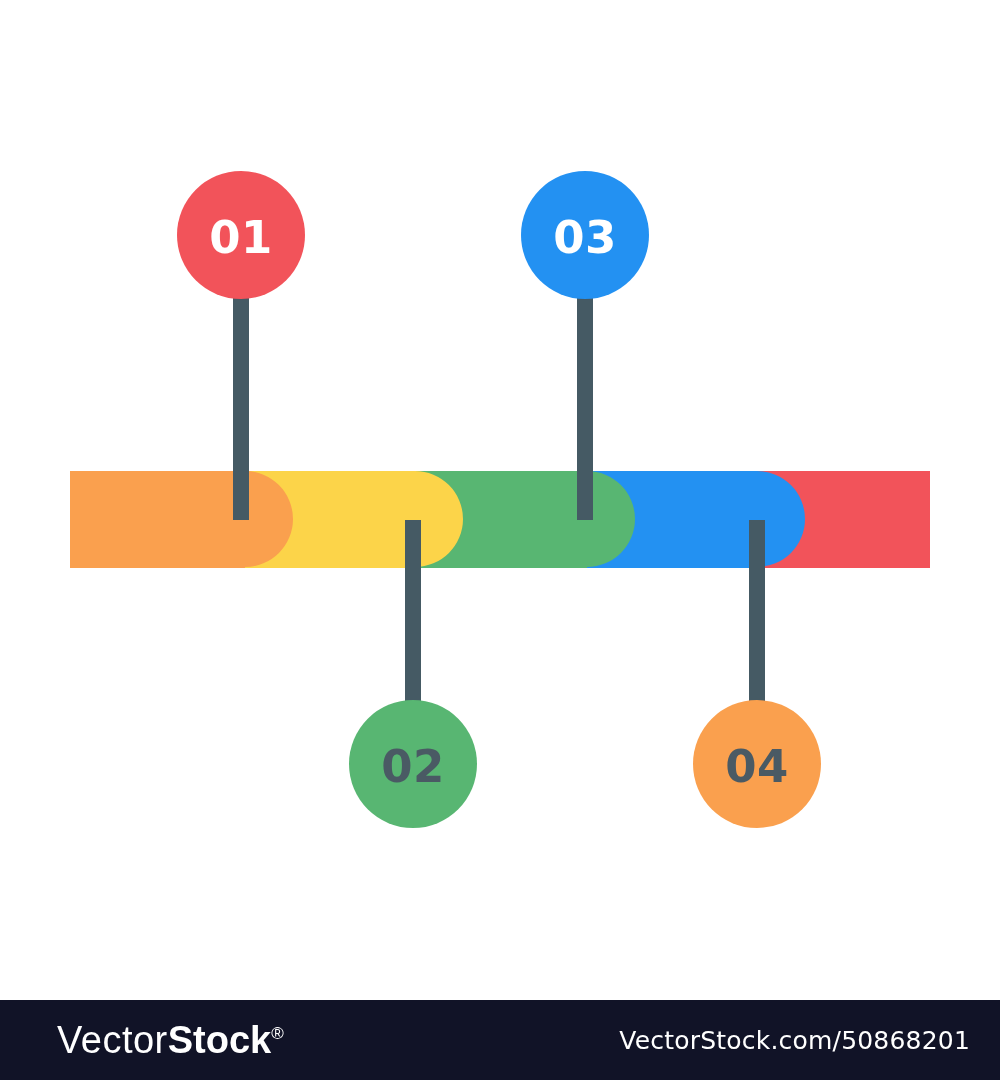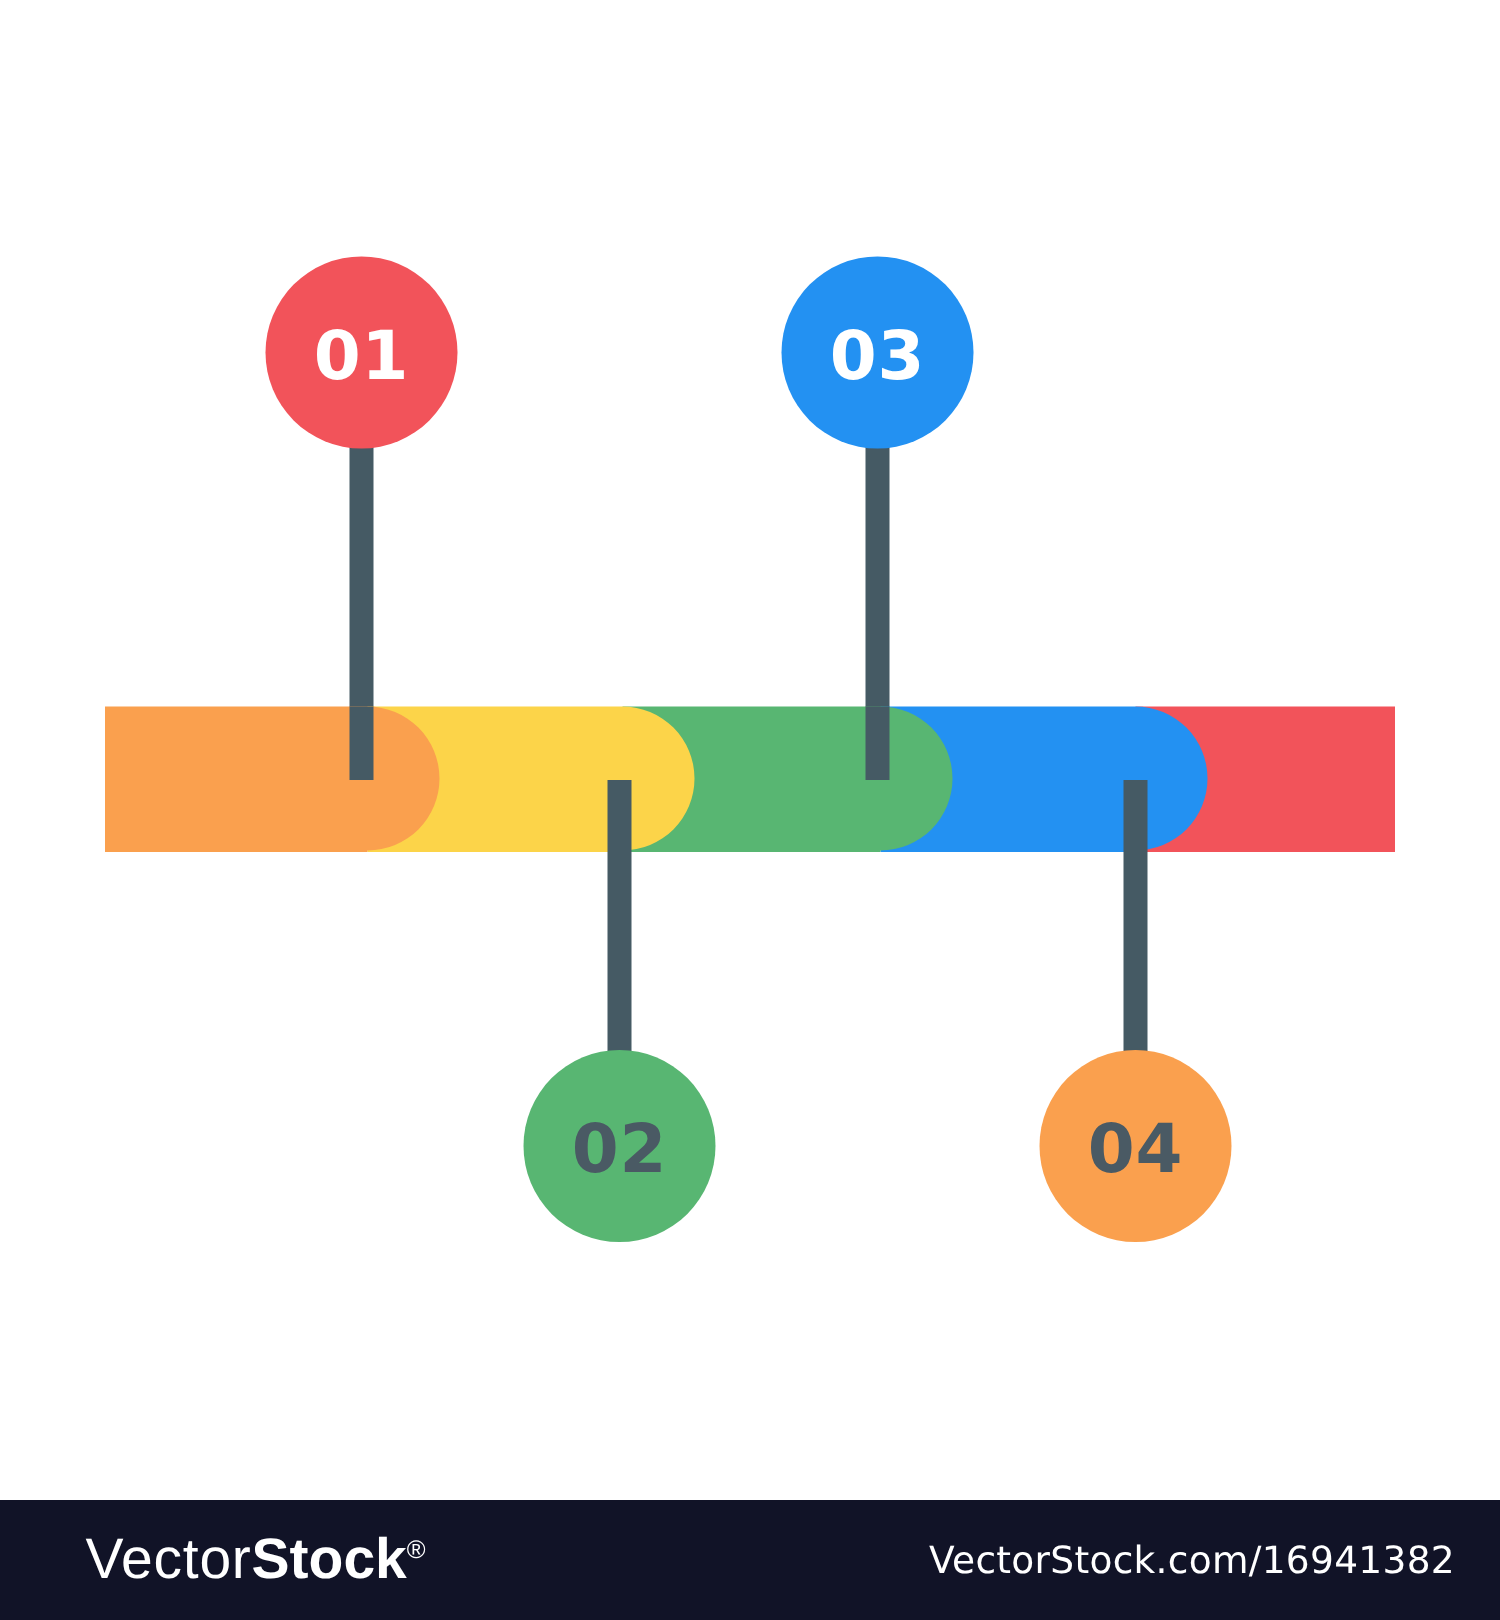--- a/index.html
+++ b/index.html
@@ -130,16 +130,16 @@
         <text class="num-label" x="757" y="766" fill="#4A5A64">04</text>
       </g>
 
     </svg>
   </div>
 
   <div id="footer">
     <div id="wm-logo">
       <span class="thin">Vector</span><span class="bold">Stock</span><span class="reg">®</span>
     </div>
-    <div id="wm-url">VectorStock.com/16941382</div>
+    <div id="wm-url">VectorStock.com/50868201</div>
   </div>
 
 </div>
 
 </body></html>

